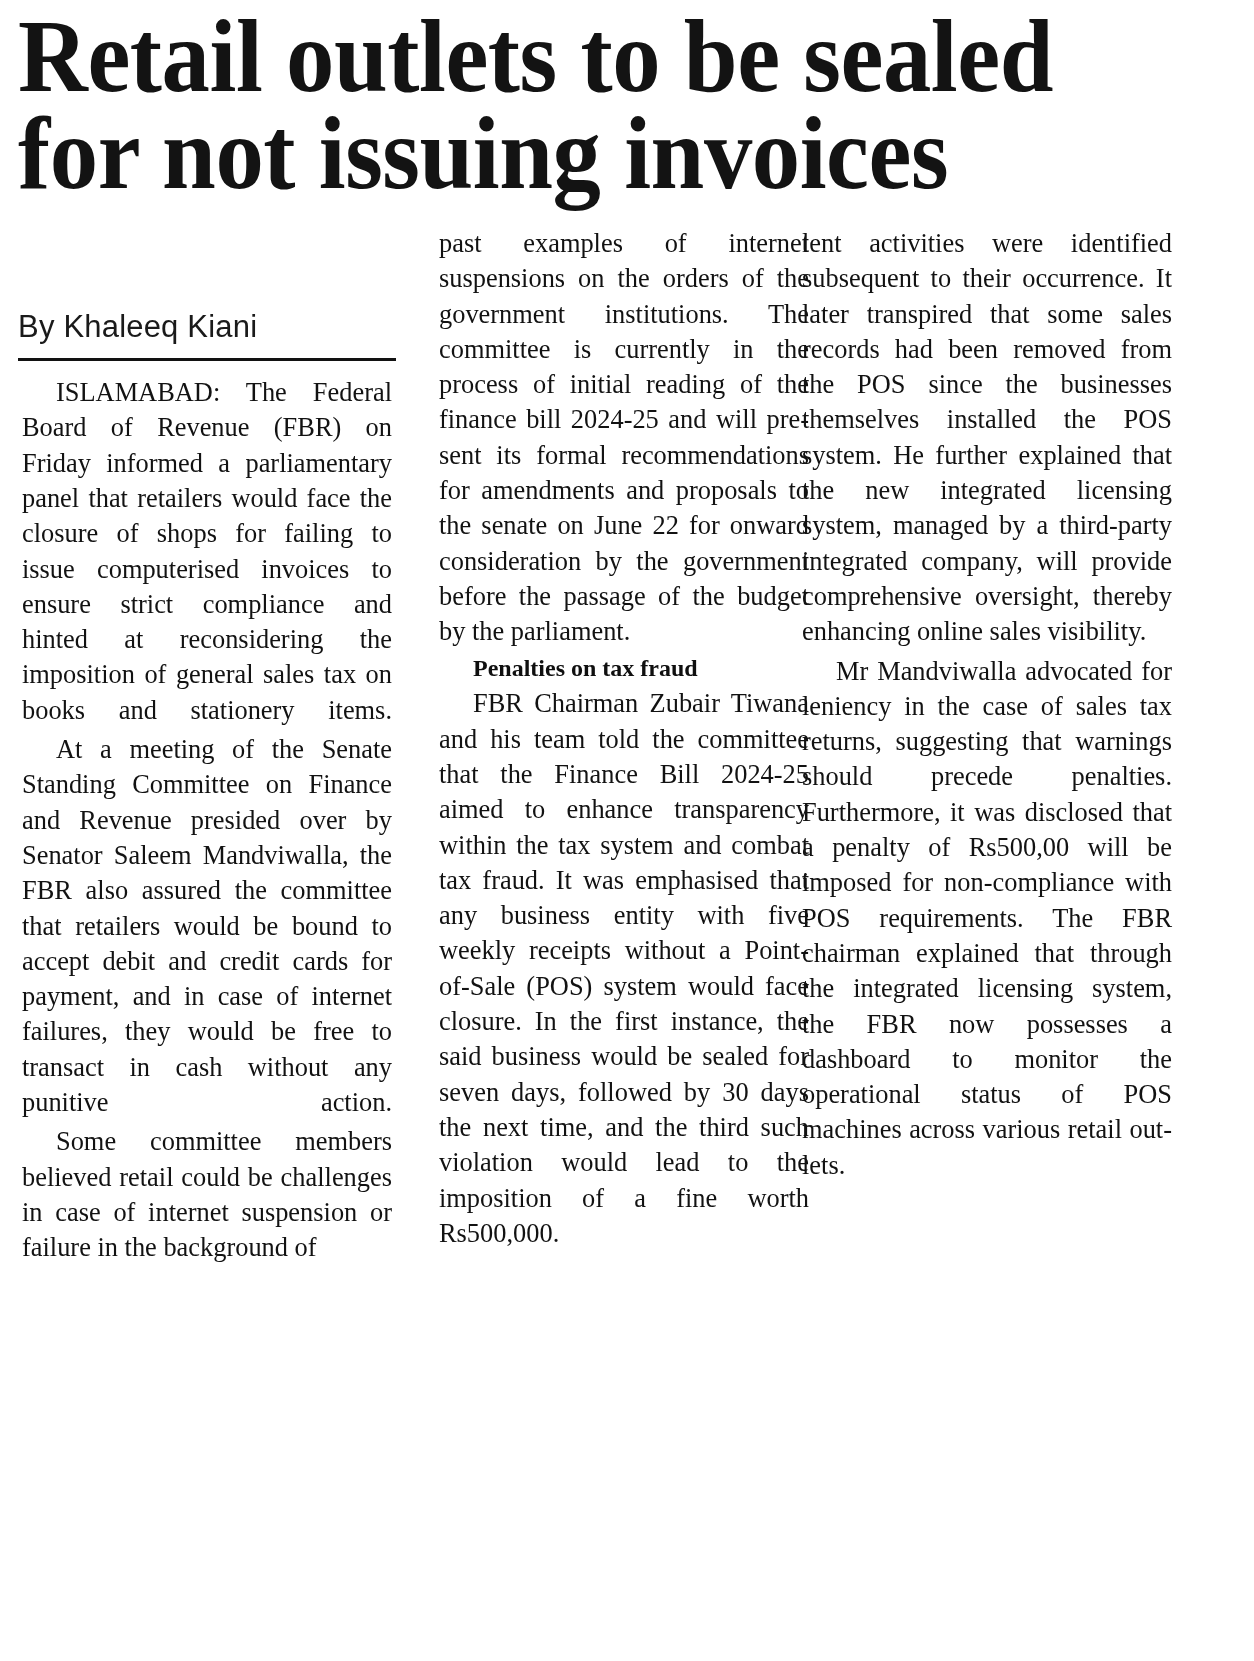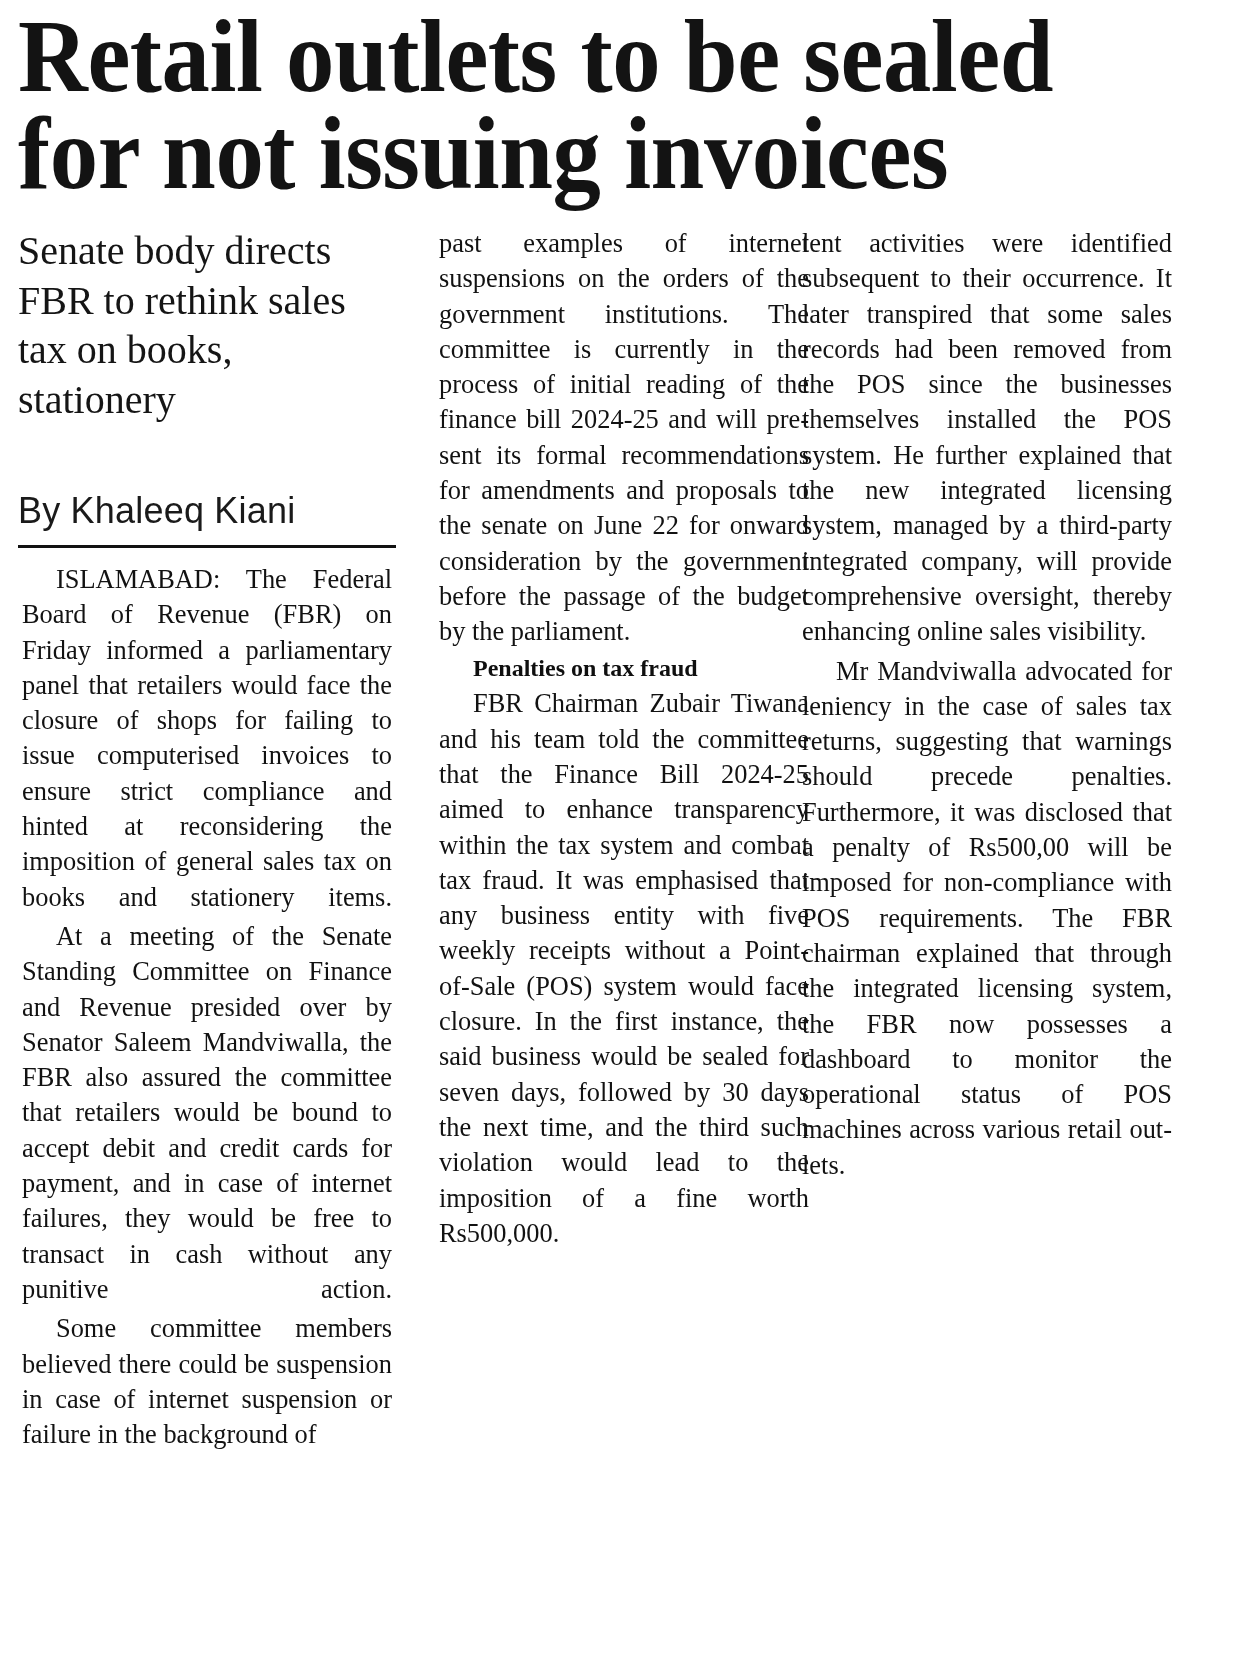--- a/index.html
+++ b/index.html
@@ -69,24 +69,24 @@
     color: #151515;
     margin: 0 0 0 0;
     padding-top: 4px;
     letter-spacing: 0px;
   }
 
   
   .byline {
     font-family: "Liberation Sans", "DejaVu Sans", sans-serif;
     font-weight: 400;
-    font-size: 36px;
+    font-size: 31px;
     line-height: 1.1;
     color: #1a1a1a;
-    margin-top: 67px;
+    margin-top: 88px;
     letter-spacing: 0.2px;
   }
   .byline-rule {
     width: 381px;
     height: 3px;
     background: #121212;
     margin-top: 14px;
     margin-bottom: 14px;
   }
 
@@ -132,27 +132,26 @@
 <div class="page">
 
   <div class="headline">
     <span class="hl-line">Retail outlets to be sealed</span>
     <span class="hl-line">for not issuing invoices</span>
   </div>
 
   <div class="columns">
 
     <div class="col col-1">
-      <div class="deck">Senate body directs FBR to rethink sales tax on books, stationery</div>
       <div class="byline">By Khaleeq Kiani</div>
       <div class="byline-rule"></div>
       <div class="body-text">
         <p class="jall">ISLAMABAD: The Federal Board of Revenue (FBR) on Friday informed a parliamentary panel that retailers would face the closure of shops for failing to issue computer­ised invoices to ensure strict compliance and hinted at reconsidering the imposition of general sales tax on books and sta­tionery items.</p>
         <p class="jall">At a meeting of the Senate Standing Comm­ittee on Finance and Revenue presided over by Senator Saleem Mandviwalla, the FBR also assured the committee that retailers would be bound to accept debit and credit cards for payment, and in case of internet failures, they would be free to trans­act in cash without any punitive action.</p>
-        <p class="jall">Some committee mem­bers believed there could be suspension in case of internet suspension or fail­ure in the background of</p>
+        <p class="jall">Some committee mem­bers believed retail could be challenges in case of internet suspension or fail­ure in the background of</p>
       </div>
     </div>
 
     <div class="col col-2">
       <div class="body-text">
         <p class="cont jlast-left">past examples of internet suspensions on the orders of the government institu­tions. The committee is cur­rently in the process of ini­tial reading of the finance bill 2024-25 and will pre­sent its formal recommen­dations for amendments and proposals to the senate on June 22 for onward con­sideration by the govern­ment before the passage of the budget by the parlia­ment.</p>
         <p class="subhead">Penalties on tax fraud</p>
         <p class="jlast-left">FBR Chairman Zubair Tiwana and his team told the committee that the Finance Bill 2024-25 aimed to enhance transparency within the tax system and combat tax fraud. It was emphasised that any busi­ness entity with five weekly receipts without a Point-of-Sale (POS) system would face closure. In the first instance, the said business would be sealed for seven days, followed by 30 days the next time, and the third such violation would lead to the imposition of a fine worth Rs500,000.</p>
       </div>
     </div>

